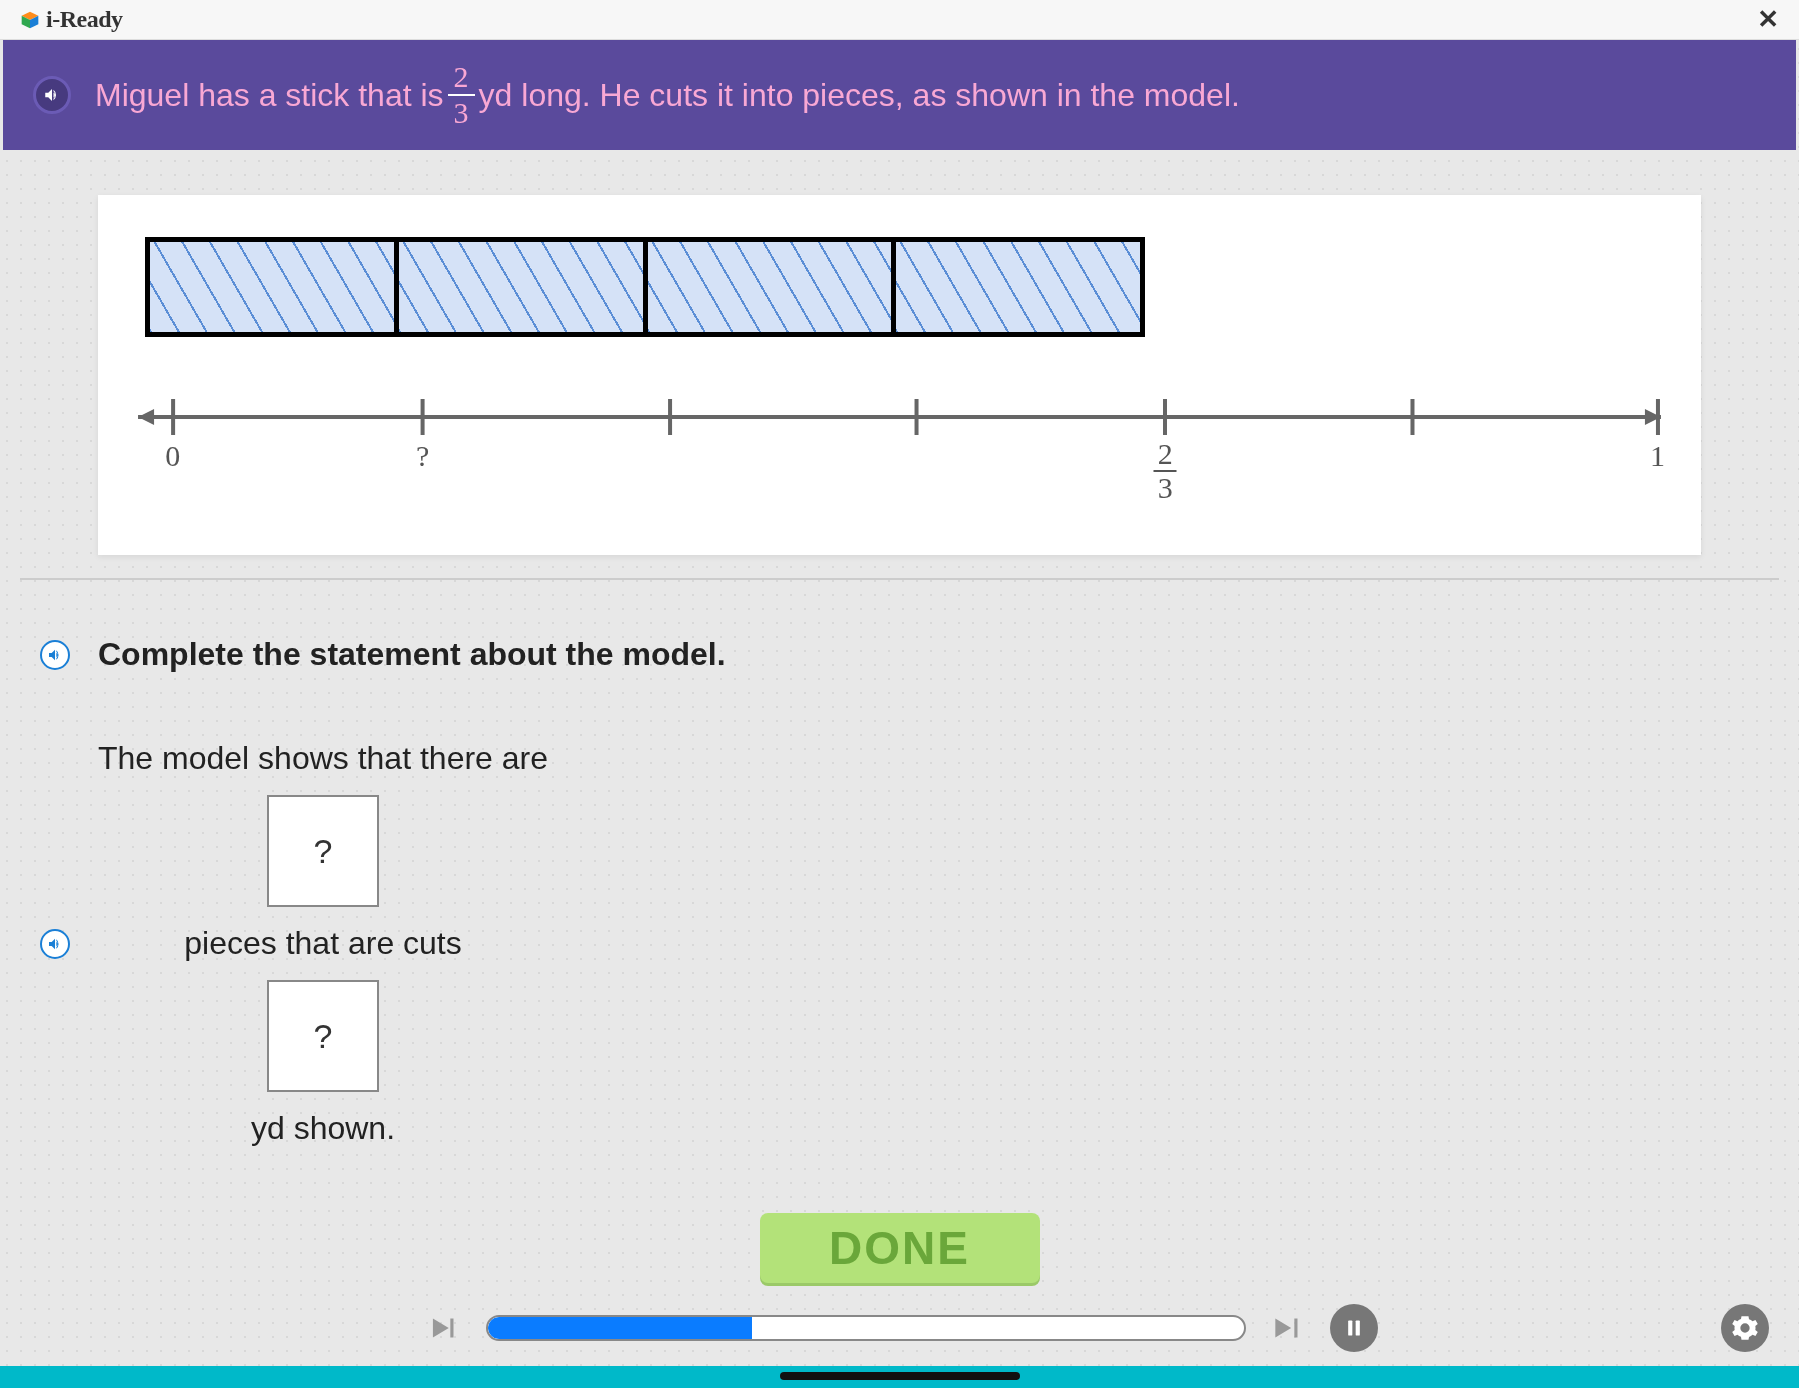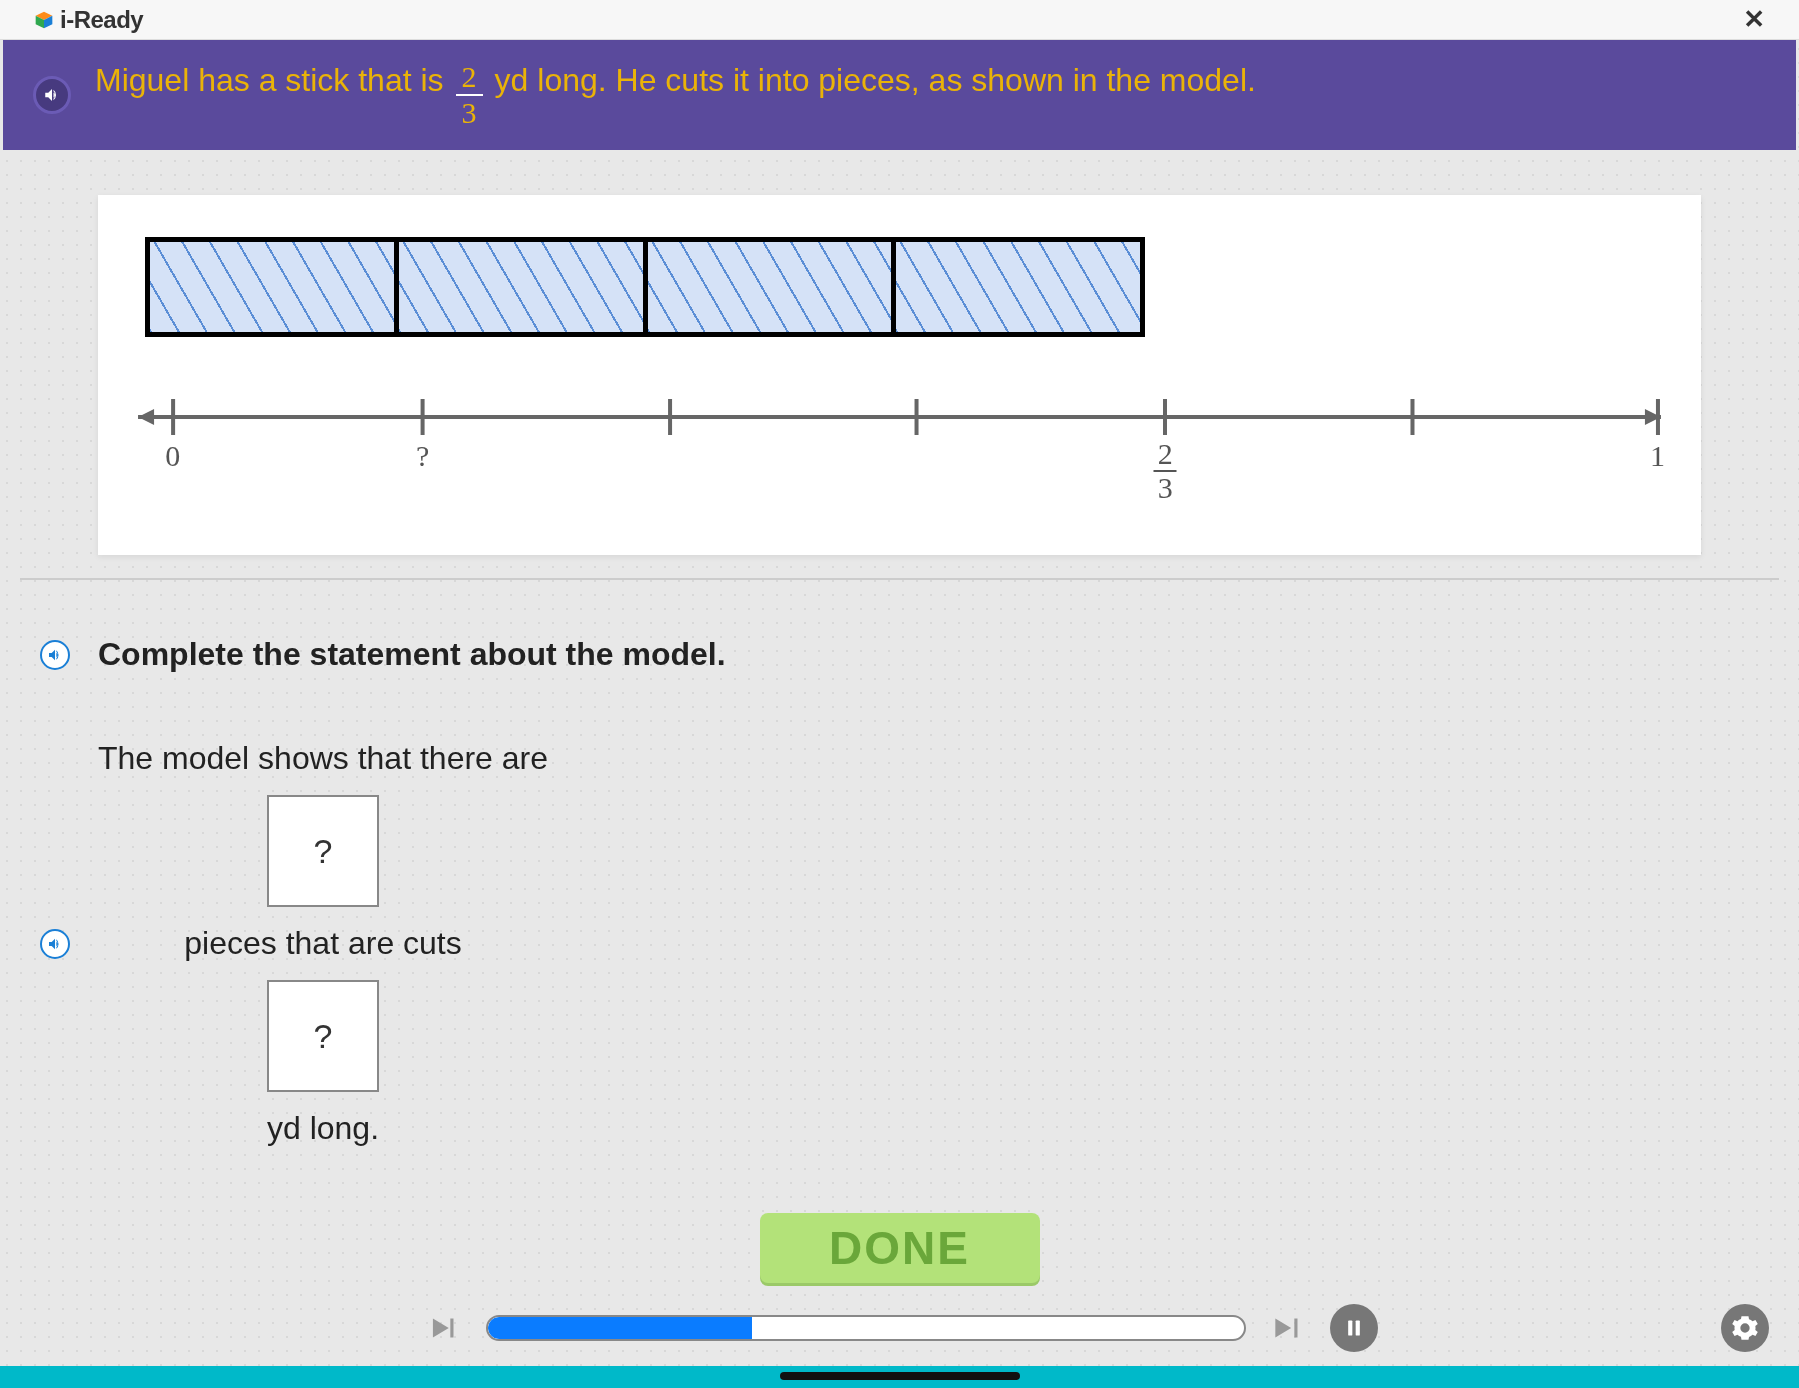--- a/index.html
+++ b/index.html
@@ -3,33 +3,33 @@
 <meta charset="utf-8">
 <style>
   * { box-sizing: border-box; margin: 0; padding: 0; }
   html, body { width: 1799px; height: 1388px; font-family: Arial, Helvetica, sans-serif; background: #f0f0f0; overflow: hidden; }
   
   .app-frame { width: 1799px; height: 1388px; position: relative; background: #e8e8e8;
     background-image: radial-gradient(circle, #d8d8d8 1px, transparent 1px);
     background-size: 14px 14px; }
   
   
-  .topbar { position: absolute; top: 0; left: 0; right: 0; height: 40px; background: #f7f7f7; border-bottom: 1px solid #ddd; display: flex; align-items: center; padding: 0 34px; }
+  .topbar { position: absolute; top: 0; left: 0; right: 0; height: 40px; background: #f7f7f7; border-bottom: 1px solid #ddd; display: flex; align-items: center; padding: 0 20px; font-family: Liberation Serif, serif; }
   .logo-wrap { display: flex; align-items: center; gap: 6px; }
   .logo-cube { width: 20px; height: 20px; position: relative; }
   .logo-cube svg { width: 20px; height: 20px; }
   .logo-text { font-weight: 700; font-size: 24px; color: #333; letter-spacing: -0.5px; }
   .topbar-title { position: absolute; left: 50%; transform: translateX(-50%); font-size: 20px; font-weight: 600; color: #444; }
   .topbar-close { margin-left: auto; font-size: 26px; font-weight: 700; color: #333; cursor: pointer; }
   
   
   .banner { position: absolute; top: 40px; left: 3px; right: 3px; height: 110px; background: #5a4a9c; display: flex; align-items: center; padding: 0 30px; gap: 24px; }
   .audio-btn { width: 38px; height: 38px; border-radius: 50%; background: #473a7f; border: 3px solid #6b5bb5; display: flex; align-items: center; justify-content: center; cursor: pointer; flex-shrink: 0; }
   .audio-btn svg { width: 18px; height: 18px; fill: #fff; }
-  .banner-text { color: #eab308; font-size: 32px; font-weight: 400; display: flex; align-items: flex-start; flex-wrap: wrap; gap: 8px; }
+  .banner-text { color: #f9a8d4; font-size: 32px; font-weight: 400; display: flex; align-items: center; flex-wrap: wrap; gap: 0; }
   .fraction { display: inline-flex; flex-direction: column; align-items: center; font-family: "Times New Roman", serif; font-size: 30px; line-height: 1; margin: 0 4px; }
   .fraction .num { border-bottom: 2px solid #fff; padding: 0 6px 2px; }
   .fraction .den { padding-top: 2px; }
   
   
   .model-panel { position: absolute; top: 195px; left: 98px; right: 98px; height: 360px; background: #fff; box-shadow: 0 2px 6px rgba(0,0,0,0.08); }
   .bar-model { position: absolute; top: 42px; left: 47px; width: 1000px; height: 100px; display: flex; border: 5px solid #000; }
   .bar-piece { flex: 1; border-right: 5px solid #000; background: #d5e2f7;
     background-image: repeating-linear-gradient(60deg, #5b8ed6 0, #5b8ed6 2px, transparent 2px, transparent 24px); }
   .bar-piece:last-child { border-right: none; }
@@ -161,21 +161,21 @@
     <div class="audio-btn-small">
       <svg viewBox="0 0 24 24">
           <path d="M3 9v6h4l5 5V4L7 9H3zm13 3a4 4 0 0 0-2-3.5v7A4 4 0 0 0 16 12zm-2-7v2a7 7 0 0 1 0 10v2a9 9 0 0 0 0-14z"></path>
         </svg>
     </div>
     <div class="inline-row">
       <span class="instr-text">The model shows that there are</span>
       <div class="answer-box">?</div>
       <span class="instr-text">pieces that are cuts</span>
       <div class="answer-box">?</div>
-      <span class="instr-text">yd long.</span>
+      <span class="instr-text">yd shown.</span>
     </div>
   </div>
 
   <div class="done-btn">DONE</div>
 
   <div class="controls">
     <div class="ctrl-btn">
       <svg viewBox="0 0 24 24">
           <path fill="#999" d="M6 6h2v12H6V6zm3 6l10 6V6l-10 6z" transform="scale(-1,1) translate(-24,0)"></path>
         </svg>

